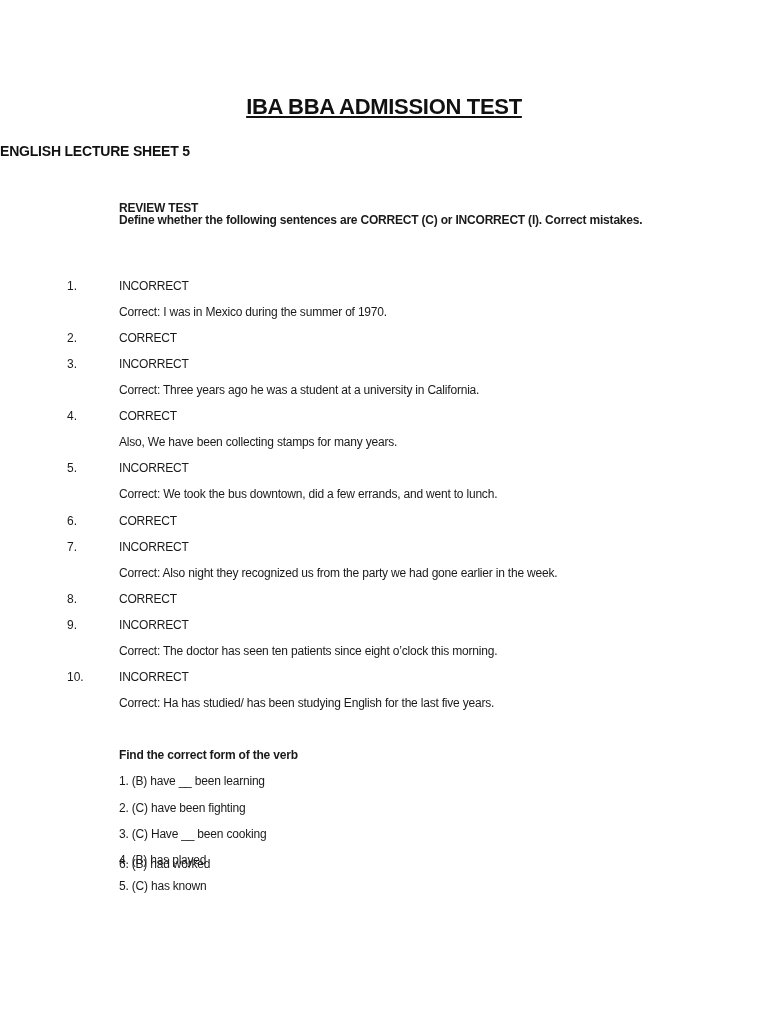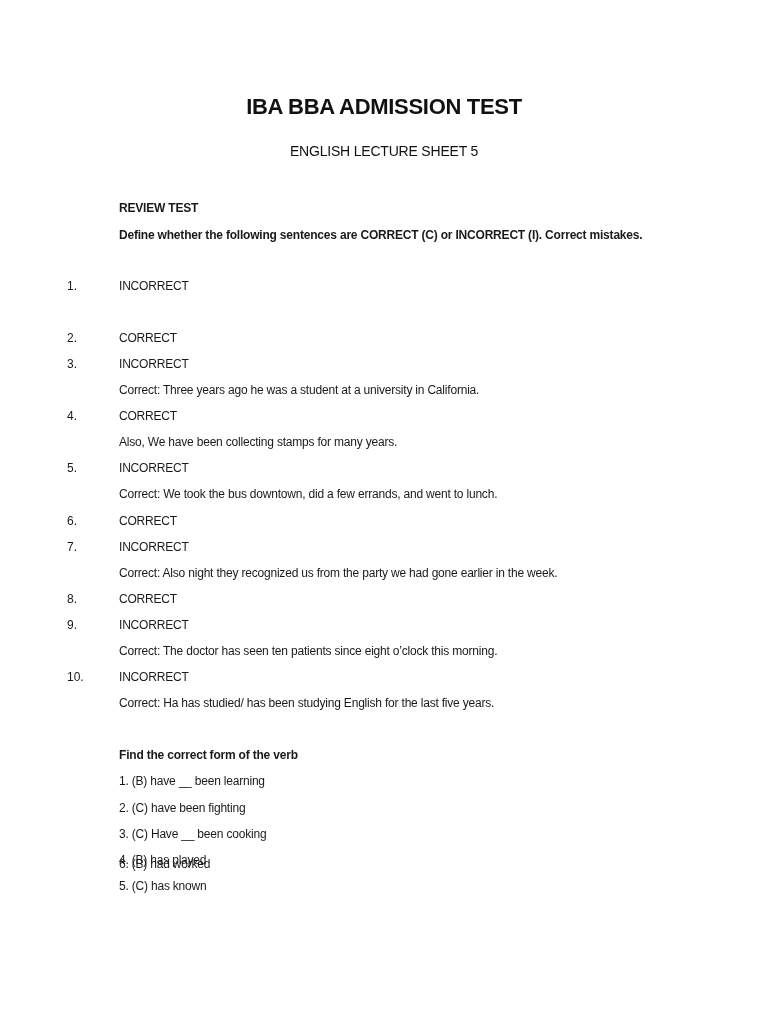--- a/index.html
+++ b/index.html
@@ -23,28 +23,29 @@
     }
     .title {
       position: absolute;
       top: 94px;
       left: 0; width: 768px;
       text-align: center;
       font-size: 22px;
       font-weight: bold;
       letter-spacing: -0.3px;
       color: #111;
+      text-decoration: underline;
     }
     .subtitle {
       position: absolute;
       top: 143px;
       left: 0; width: 768px;
-      text-align: center;
+      text-align: left;
       font-size: 14px;
-      font-weight: normal;
+      font-weight: bold;
       letter-spacing: -0.2px;
       color: #111;
     }
     .line {
       position: absolute;
       font-size: 12px;
       line-height: 16px;
       letter-spacing: -0.2px;
       white-space: nowrap;
       color: #1a1a1a;
@@ -62,24 +63,25 @@
   </style>
 </head>
 <body>
 
 <div class="page">
 
   <div class="title">IBA BBA ADMISSION TEST</div>
   <div class="subtitle">ENGLISH LECTURE SHEET 5</div>
 
   <div class="line bold txt" style="top:200px;">REVIEW TEST</div>
-  <div class="line bold txt" style="top:227px;">Define whether the following sentences are CORRECT (C) or INCORRECT (I). Correct mistakes.</div>
+  <div class="line bold txt" style="top:212px;">Define whether the following sentences are CORRECT (C) or INCORRECT (I). Correct mistakes.</div>
 
   <div class="num" style="top:278px;">1.</div>
   <div class="line txt" style="top:278px;">INCORRECT</div>
+  <div class="line txt" style="top:304px;">Correct: I was in Mexico during the summer of 1970.</div>
 
   <div class="num" style="top:330px;">2.</div>
   <div class="line txt" style="top:330px;">CORRECT</div>
 
   <div class="num" style="top:356px;">3.</div>
   <div class="line txt" style="top:356px;">INCORRECT</div>
   <div class="line txt" style="top:382px;">Correct: Three years ago he was a student at a university in California.</div>
 
   <div class="num" style="top:408px;">4.</div>
   <div class="line txt" style="top:408px;">CORRECT</div>

